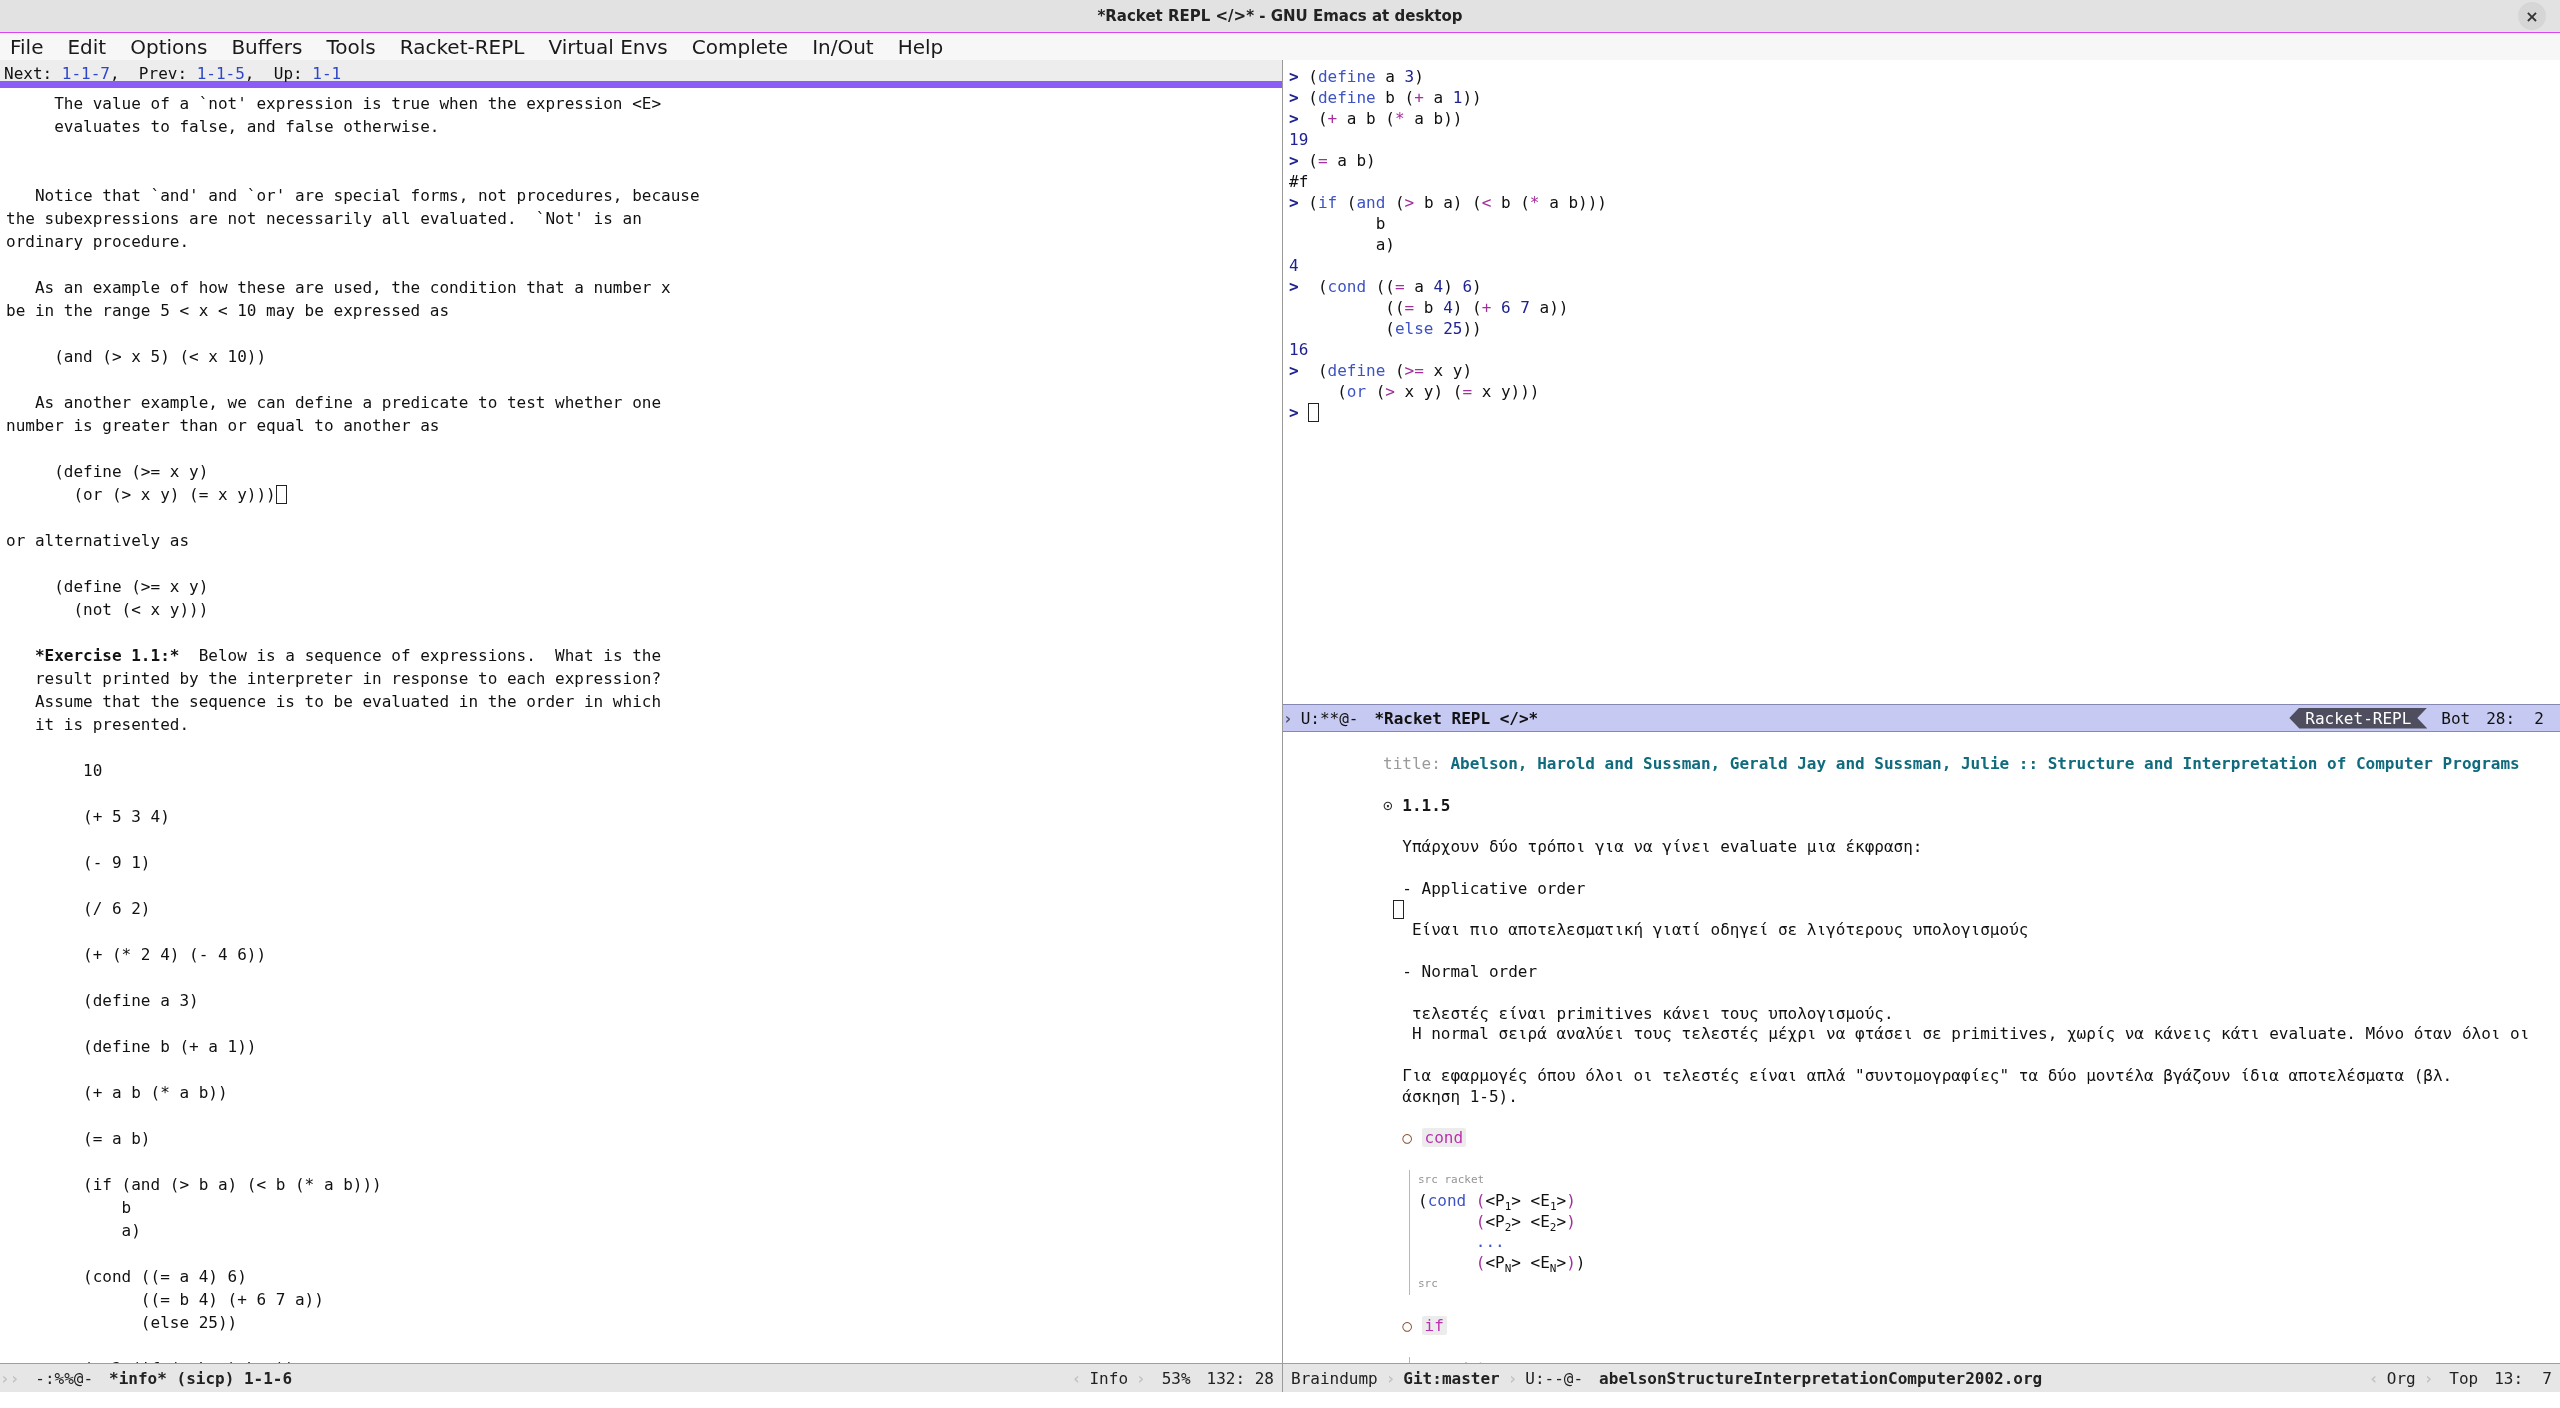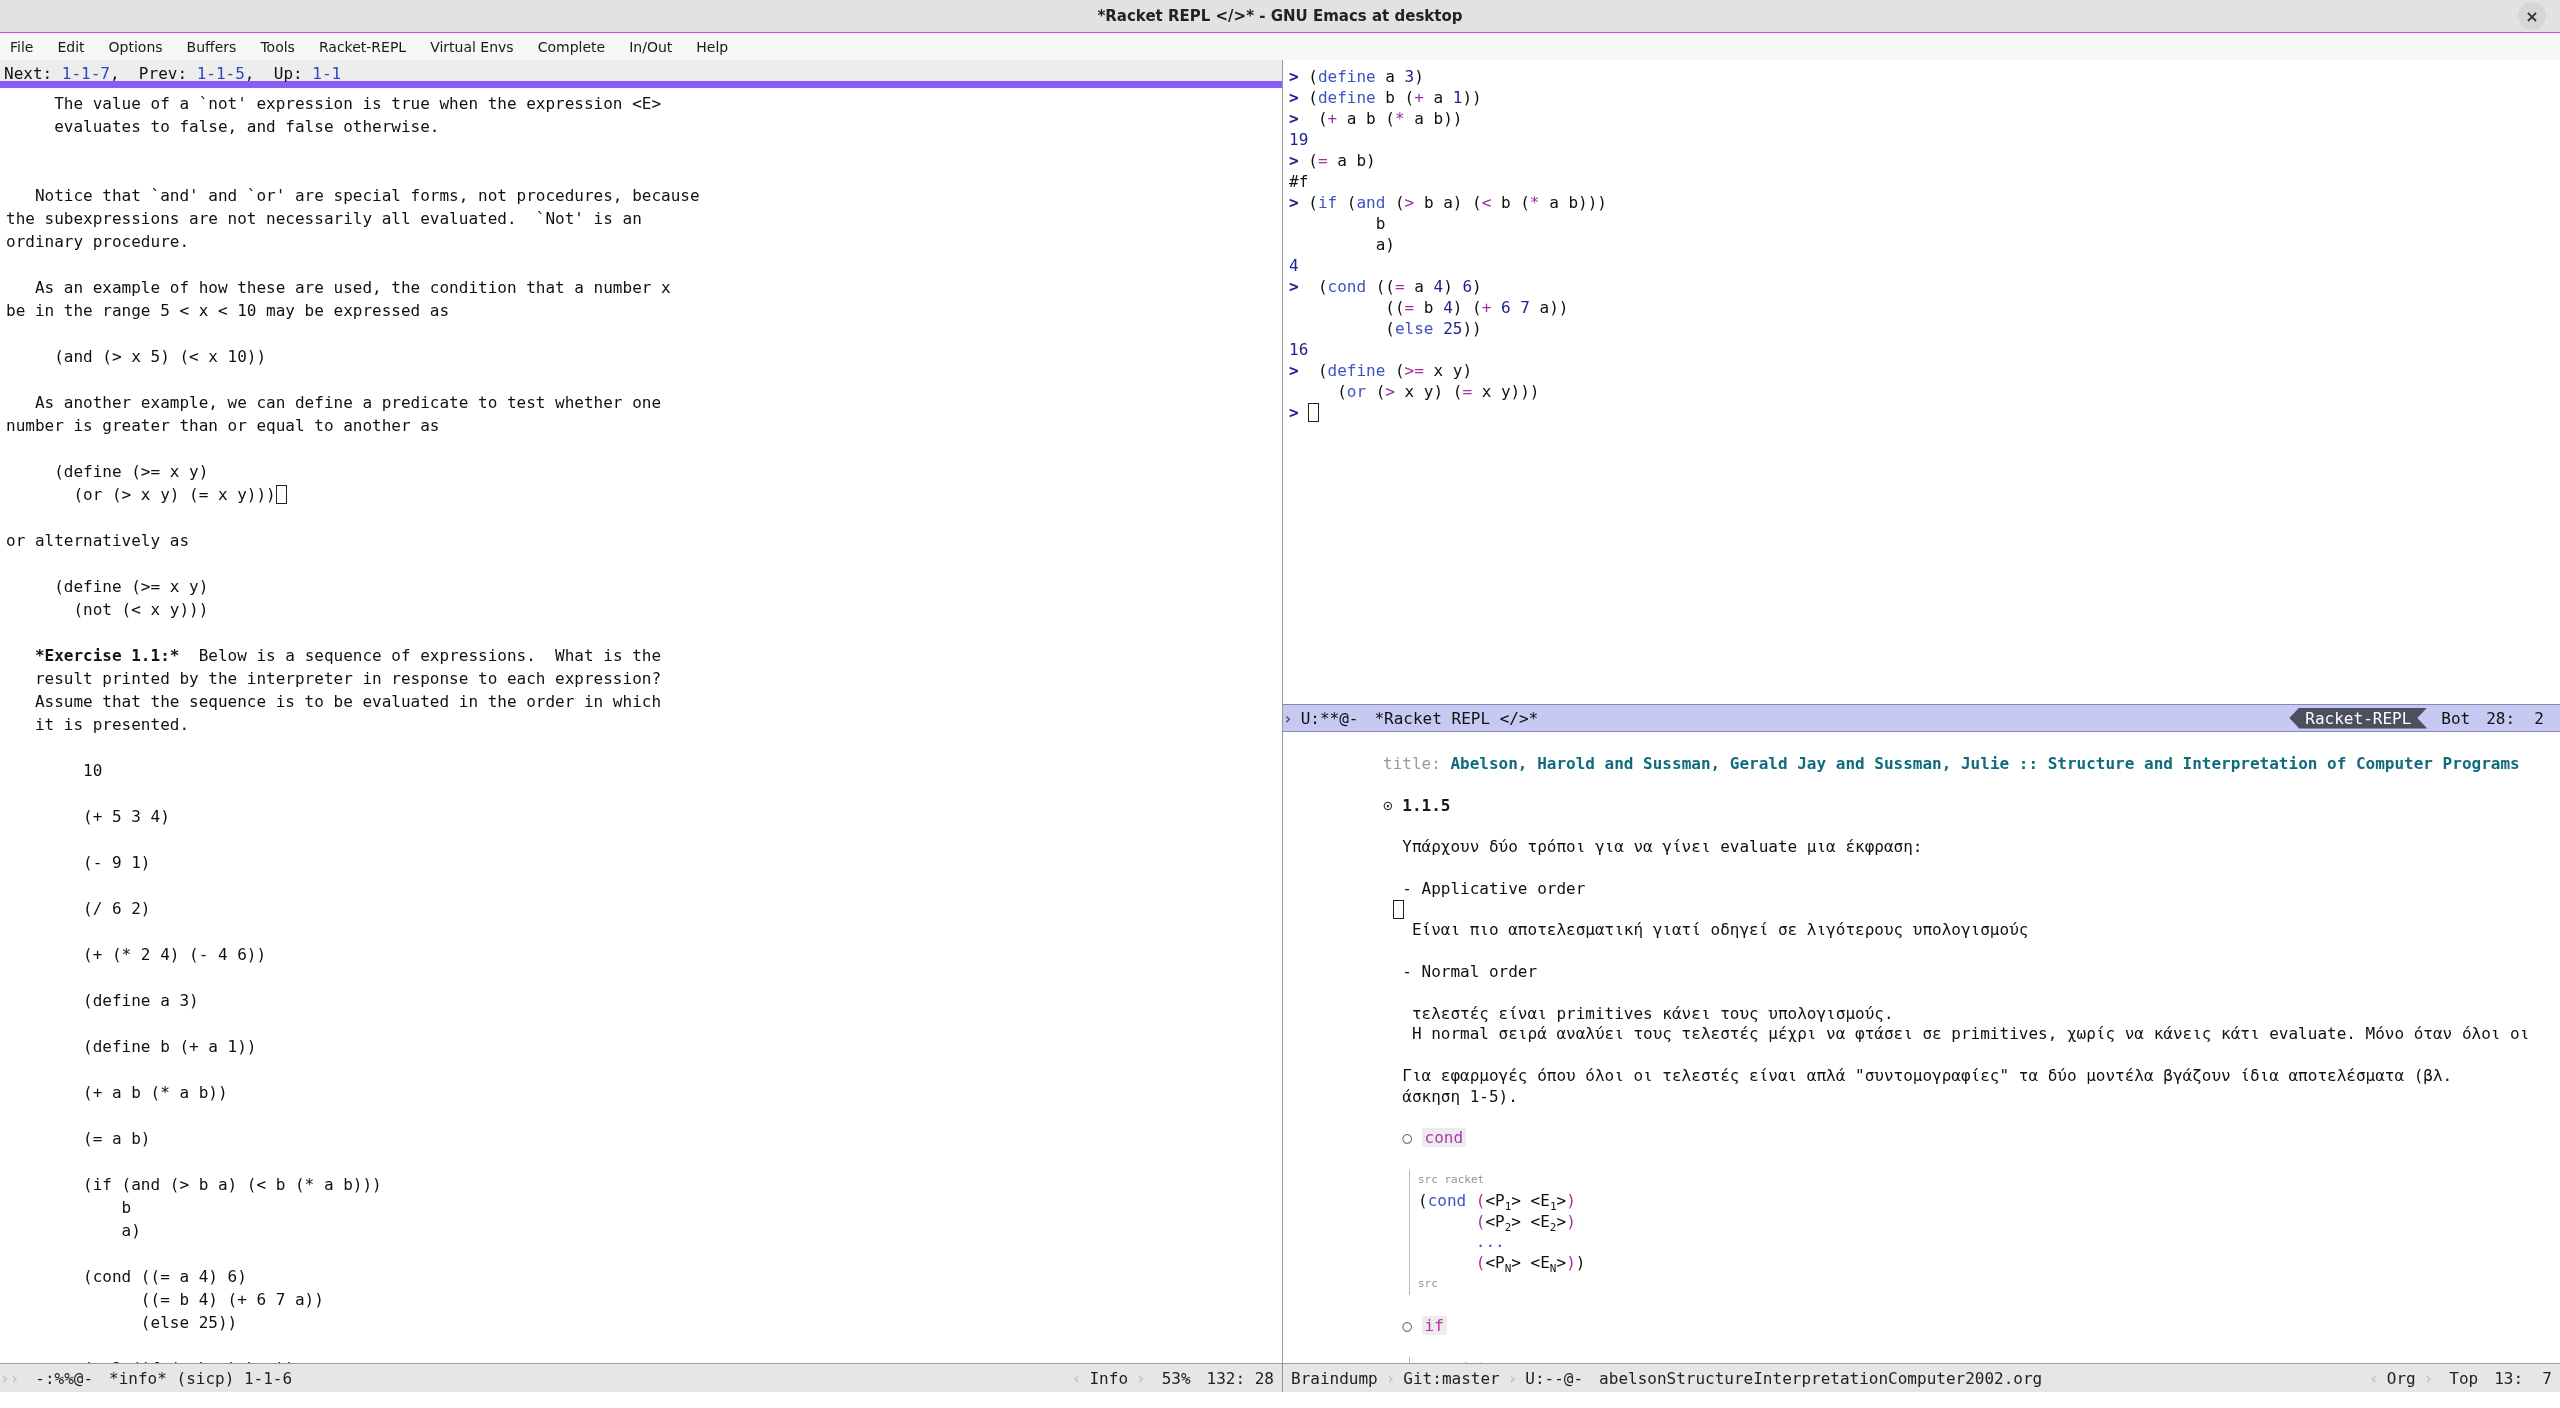--- a/index.html
+++ b/index.html
@@ -7,21 +7,21 @@
          font-family:"DejaVu Sans Mono",monospace;font-size:16px;color:#111;}
   
   #titlebar{position:absolute;left:0;top:0;width:2560px;height:32px;background:#e2e2e2;
             border-bottom:1px solid #d946ef;display:flex;align-items:center;justify-content:center;
             font-family:"DejaVu Sans",sans-serif;font-size:15px;font-weight:bold;color:#222;}
   #closebtn{position:absolute;right:14px;top:2px;width:28px;height:28px;border-radius:50%;
             background:#d6d6d6;display:flex;align-items:center;justify-content:center;
             font-family:"DejaVu Sans",sans-serif;font-size:16px;font-weight:bold;color:#333;cursor:pointer;}
   #menubar{position:absolute;left:0;top:33px;width:2560px;height:27px;background:#f7f7f7;
            display:flex;align-items:center;padding-left:10px;box-sizing:border-box;
-           font-family:"DejaVu Sans",sans-serif;font-size:14px;color:#1a1a1a;}
+           font-family:"DejaVu Sans",sans-serif;font-size:20px;color:#1a1a1a;}
   #menubar .mitem{margin-right:24px;cursor:default;}
   
   .pane{position:absolute;overflow:hidden;background:#fff;}
   .line{white-space:pre;}
   #info-header{position:absolute;left:0;top:60px;width:1282px;height:28px;background:#ededed;
                border-bottom:7px solid #8b5cf6;box-sizing:border-box;padding-left:4px;}
   #info-header .line{line-height:27px;}
   #info-pane{left:0;top:88px;width:1282px;height:1275px;padding:4px 0 0 6px;box-sizing:border-box;}
   #info-pane .line{height:23px;line-height:23px;}
   #repl-pane{left:1283px;top:60px;width:1277px;height:644px;padding:6px 0 0 6px;box-sizing:border-box;}
@@ -47,21 +47,21 @@
   .blk{margin-left:26px;border-left:1px solid #b8b8b8;padding-left:8px;}
   .lbl{color:#949494;font-size:11px;}
   
   .modeline{position:absolute;box-sizing:border-box;display:flex;align-items:center;
             font-size:16px;white-space:pre;overflow:hidden;}
   .ml-gray{background:#e6e6e6;border-top:1px solid #9e9e9e;color:#222;}
   .ml-active{background:#c6c9f2;border-top:1px solid #8787b4;border-bottom:1px solid #8787b4;color:#111;}
   #ml-repl{left:1283px;top:704px;width:1277px;height:28px;}
   #ml-info{left:0;top:1363px;width:1282px;height:29px;}
   #ml-org{left:1283px;top:1363px;width:1277px;height:29px;}
-  .bufname{font-weight:normal;}
+  .bufname{font-weight:bold;}
   .chev{color:#c2c2c2;font-weight:bold;}
   .chev-dark{color:#4e4e5e;font-weight:bold;}
   .badge-dark{background:#4e4e5e;color:#fff;padding:1px 16px;margin:0 6px;
               clip-path:polygon(10px 0,100% 0,calc(100% - 10px) 50%,100% 100%,10px 100%,0 50%);}
   .mlgap{margin-left:auto;}
   .sp8{display:inline-block;width:8px;}
   .sp16{display:inline-block;width:16px;}
   #vdivider{position:absolute;left:1282px;top:60px;width:1px;height:1332px;background:#9a9a9a;}
   #echo-area{position:absolute;left:0;top:1392px;width:2560px;height:16px;background:#fff;}
 </style>

